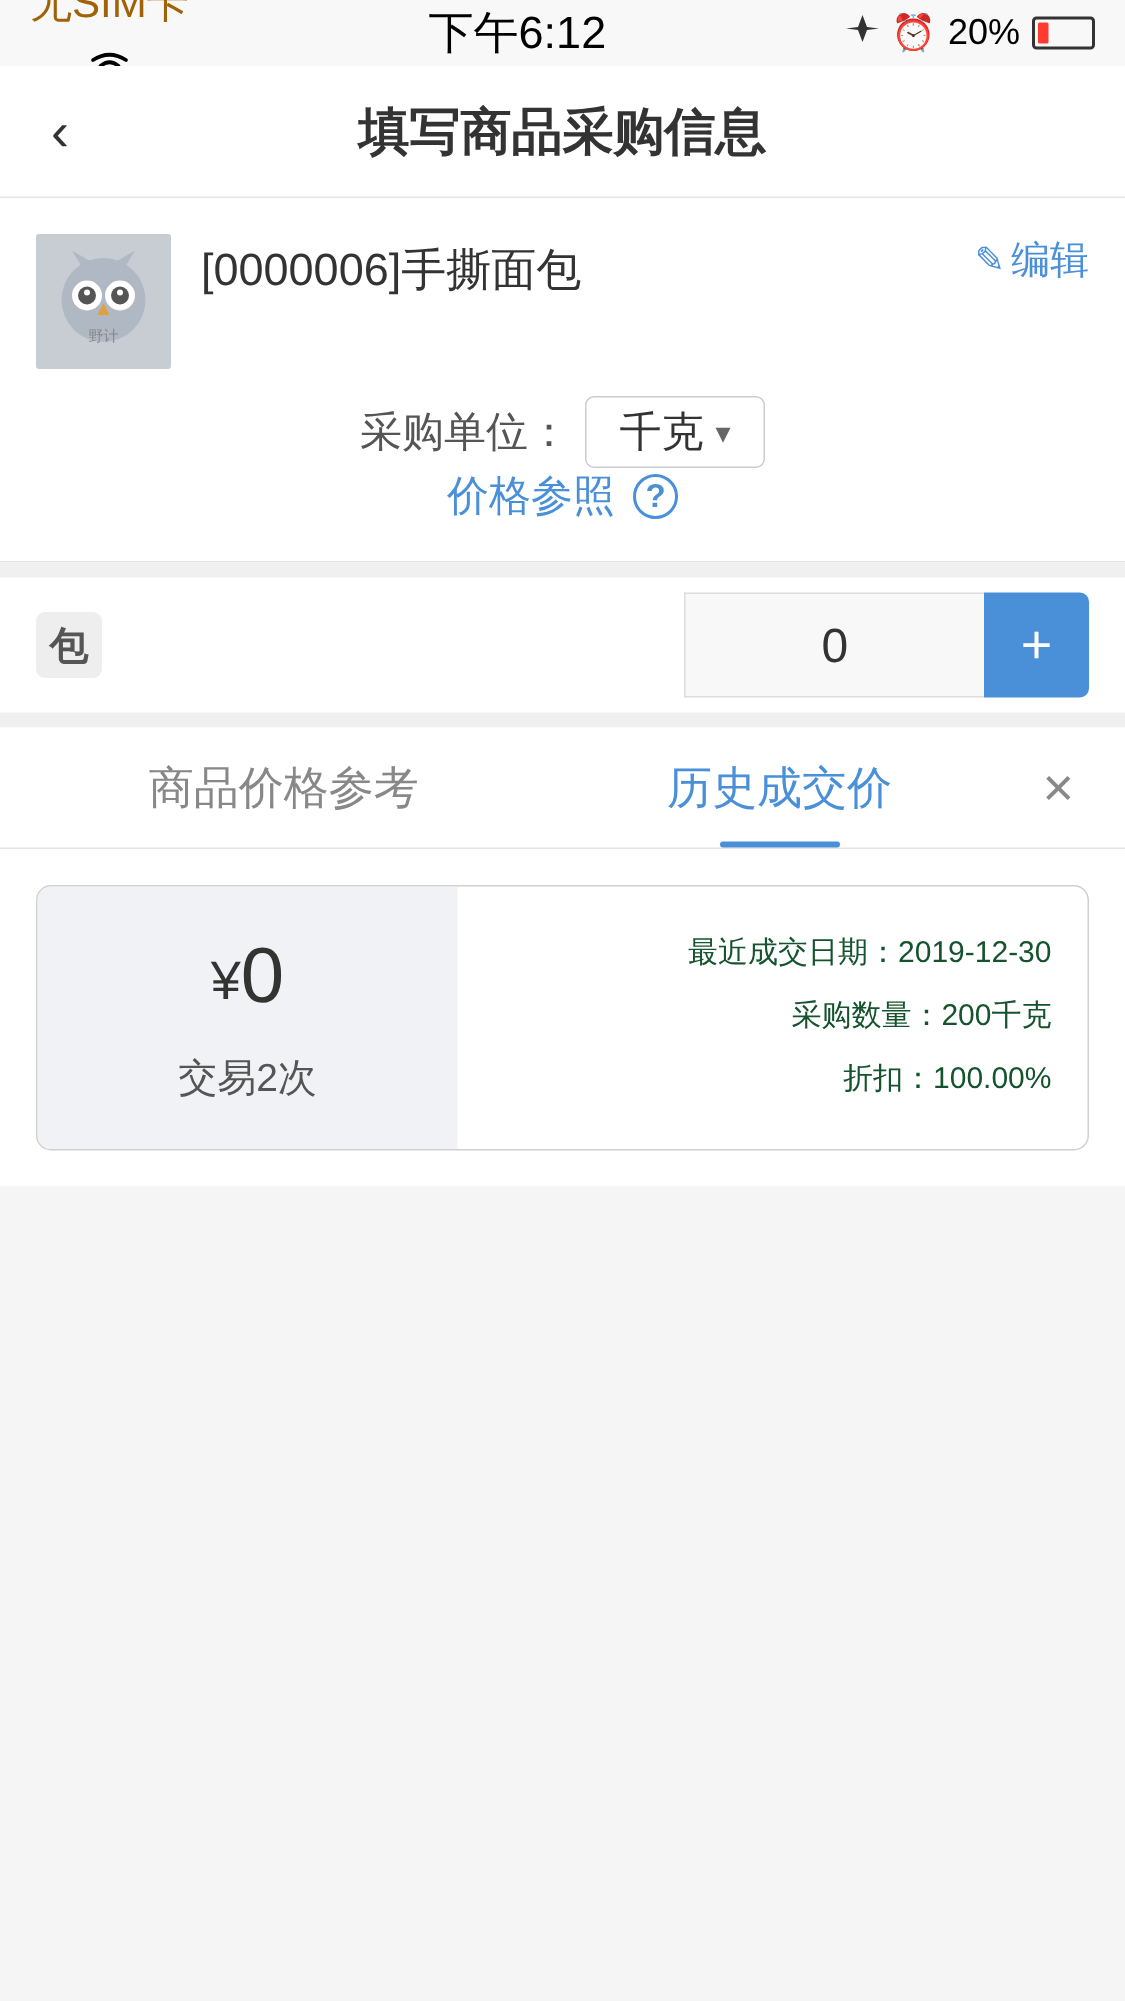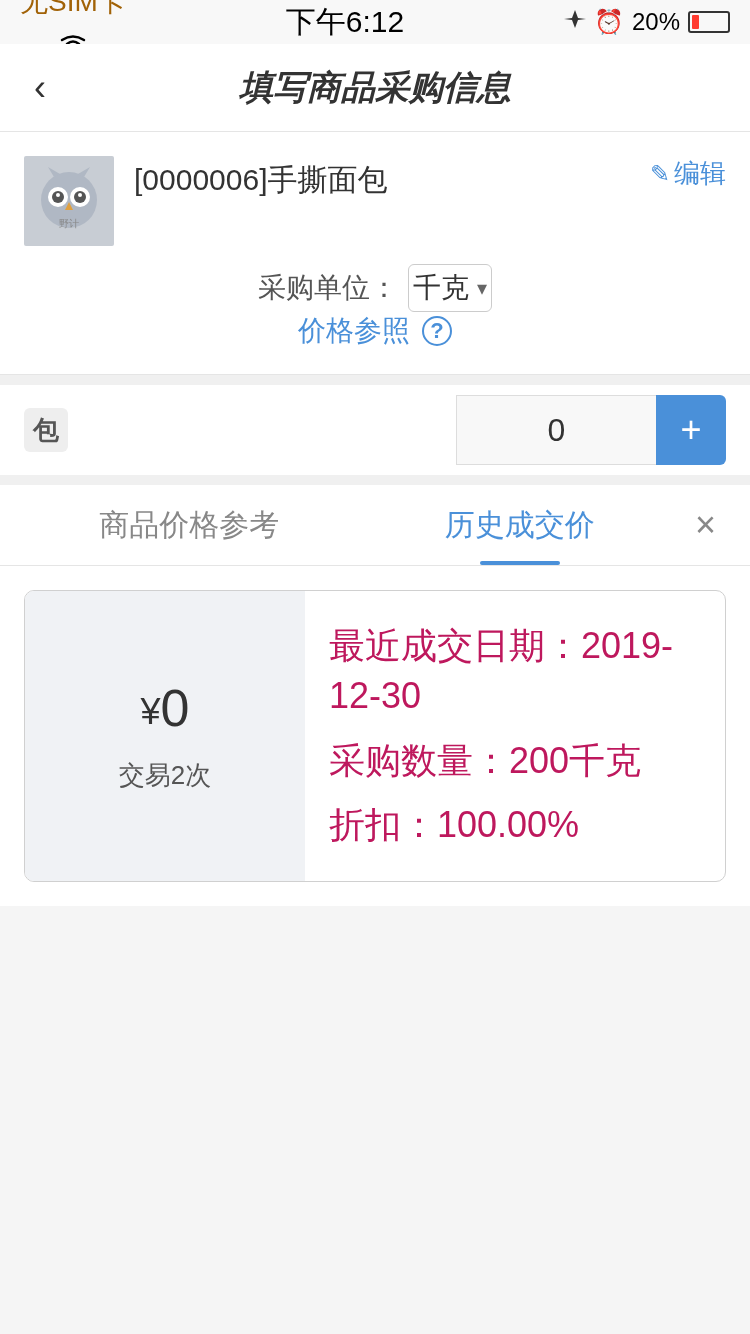--- a/index.html
+++ b/index.html
@@ -81,21 +81,20 @@
       cursor: pointer;
       padding: 10px;
     }
     .nav-title {
       position: absolute;
       left: 50%;
       transform: translateX(-50%);
       font-size: 34px;
       font-weight: 600;
       color: #333;
-      font-style: italic;
     }
 
     
     .product-card {
       background: #ffffff;
       margin-top: 0;
       padding: 24px 24px;
       border-bottom: 1px solid #e5e5e5;
     }
     .product-header {
@@ -149,21 +148,21 @@
     }
     .unit-label {
       font-size: 28px;
       color: #555;
     }
     .unit-select {
       display: inline-flex;
       align-items: center;
       border: 1px solid #ccc;
       border-radius: 6px;
-      padding: 4px 4px;
+      padding: 4px 22px;
       font-size: 28px;
       color: #333;
       background: #fff;
       gap: 8px;
       cursor: pointer;
     }
     .unit-select-arrow {
       font-size: 20px;
       color: #666;
     }
@@ -332,23 +331,24 @@
       margin-top: 20px;
     }
     .price-card-right {
       flex: 1;
       padding: 30px 24px;
       display: flex;
       flex-direction: column;
       gap: 14px;
     }
     .price-detail-row {
-      font-size: 36px;
-      color: #be185d;
+      font-size: 20px;
+      color: #14532d;
       line-height: 1.4;
+      text-align: right;
     }
 
     
     .empty-area {
       background: #f5f5f5;
       flex: 1;
       min-height: 600px;
     }
 
     

